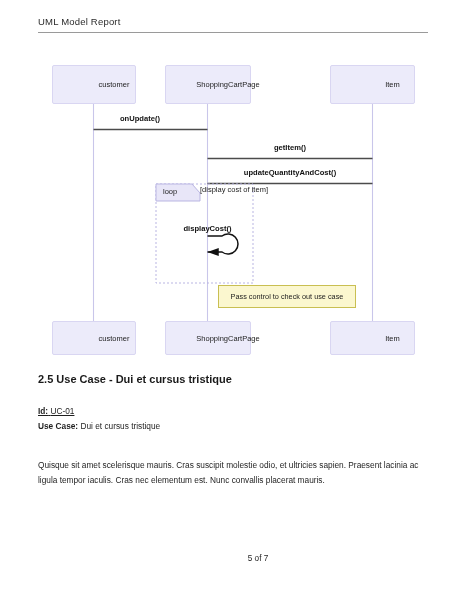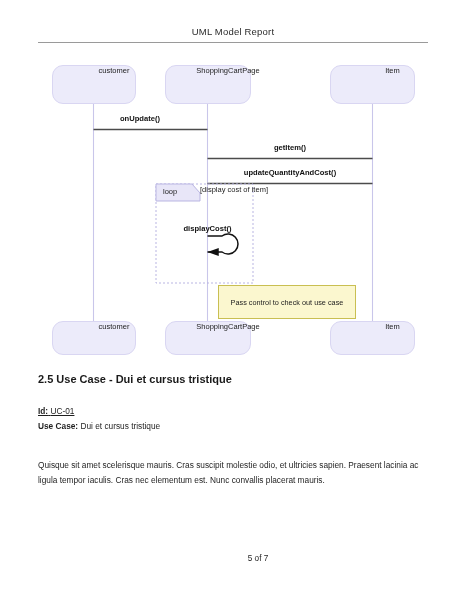--- a/index.html
+++ b/index.html
@@ -15,23 +15,22 @@
     width: 464px;
     height: 600px;
     background: #ffffff;
     overflow: hidden;
   }
 
   
   .doc-header {
     position: absolute;
     left: 38px;
-    top: 26px;
+    top: 16px;
     width: 390px;
-    text-align: center;
   }
   .doc-header-title {
     font-size: 9.5px;
     color: #2b2b2b;
     letter-spacing: 0.2px;
     padding-bottom: 5px;
   }
   .doc-header-rule {
     height: 1px;
     background: #9a9a9a;
@@ -45,23 +44,24 @@
     top: 0;
     width: 464px;
     height: 600px;
   }
   .diagram svg { display: block; }
 
   .lifeline-box {
     position: absolute;
     background: #ecebfa;
     border: 1px solid #d9d6f2;
-    border-radius: 11px;
+    border-radius: 2px;
     box-sizing: border-box;
     display: flex;
+    align-items: center;
     justify-content: center;
     font-size: 7.5px;
     color: #1d1d1d;
     padding-left: 40px;
   }
 
   .msg-label {
     position: absolute;
     font-size: 7.6px;
     font-weight: bold;
@@ -198,21 +198,21 @@
   </div>
 
   <div class="msg-label" style="left:93px; top:114px; width:94px;">onUpdate()</div>
   <div class="msg-label" style="left:207px; top:143px; width:166px;">getItem()</div>
   <div class="msg-label" style="left:207px; top:168px; width:166px;">updateQuantityAndCost()</div>
   <div class="msg-label" style="left:160px; top:224px; width:95px;">displayCost()</div>
 
   <div class="frag-tab-label" style="left:163px; top:187px;">loop</div>
   <div class="frag-guard" style="left:196px; top:186px;">[display cost of item]</div>
 
-  <div class="note-box" style="left:218px; top:285px; width:138px; height:34px;">
+  <div class="note-box" style="left:218px; top:285px; width:138px; height:23px;">
     <span>Pass control to check out use case</span>
   </div>
 
   <div class="section-heading">2.5 Use Case - Dui et cursus tristique</div>
 
   <div class="field-line field-id">
     <b>Id:</b>
     <span>UC-01</span>
   </div>
   <div class="field-line field-usecase">

